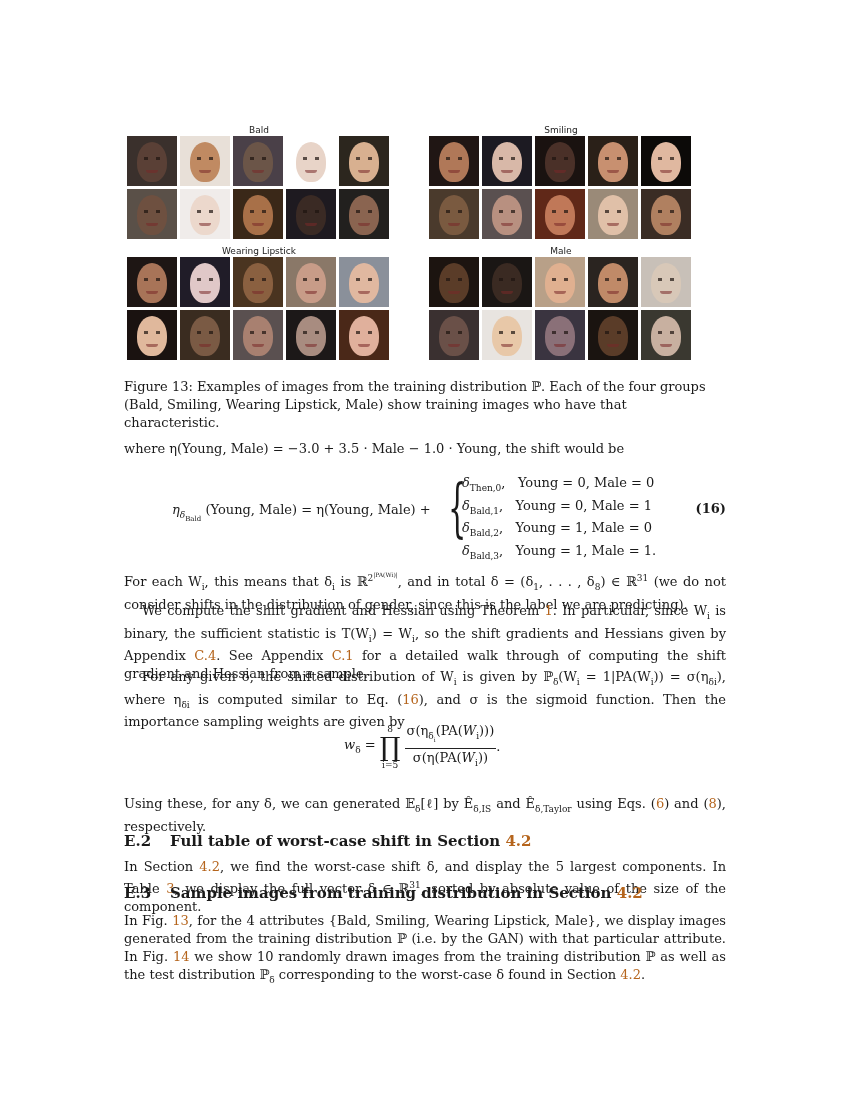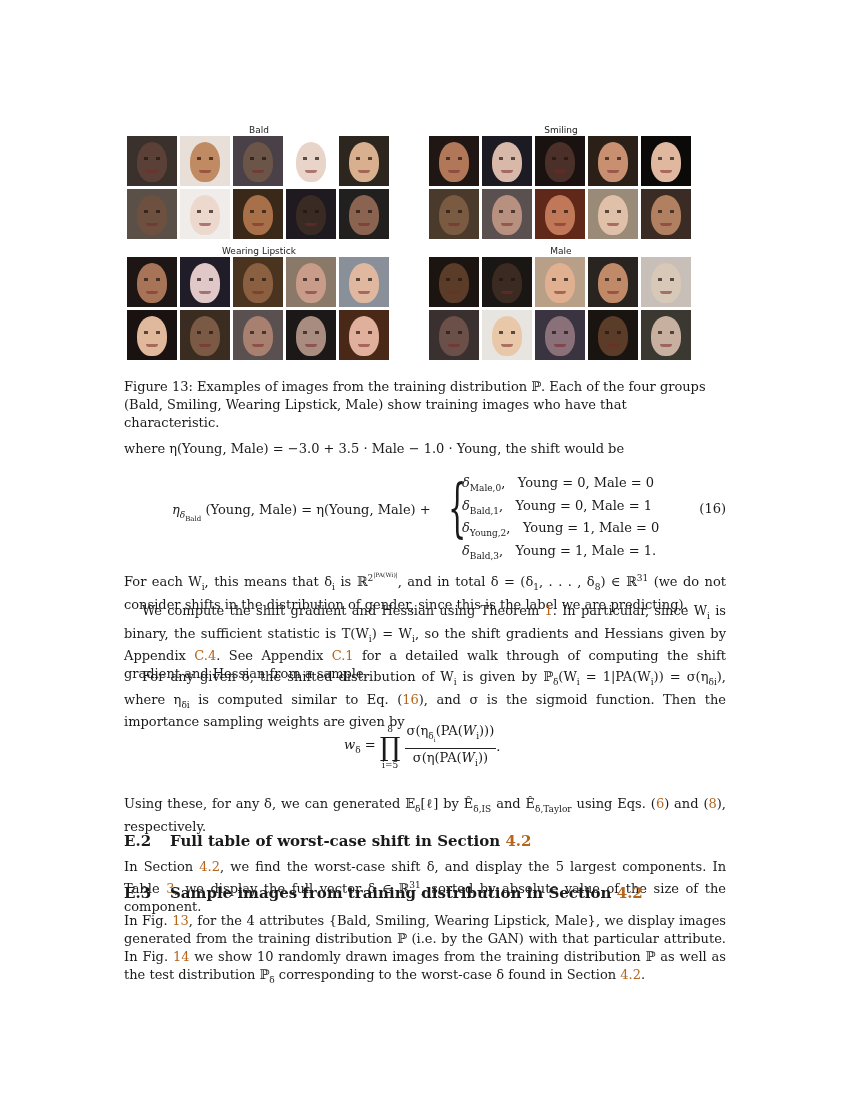--- a/index.html
+++ b/index.html
@@ -18,21 +18,21 @@
   .face .eyes { position: absolute; left: 17px; top: 21px; width: 16px; height: 3px;
                 border-left: 4px solid rgba(30,20,15,0.7); border-right: 4px solid rgba(30,20,15,0.7);
                 box-sizing: border-box; }
   .face .mouth { position: absolute; left: 19px; top: 34px; width: 12px; height: 3px;
                  border-radius: 0 0 6px 6px; background: rgba(120,40,40,0.55); }
   .caption { position: absolute; left: 124px; top: 378px; width: 602px; font-size: 13px; line-height: 18px; }
   .p { position: absolute; left: 124px; width: 602px; font-size: 13px; line-height: 18px; text-align: justify; }
   .indent { text-indent: 18px; }
   .ref { color: #b5651d; }
   .eq { position: absolute; font-size: 13px; line-height: 18px; }
-  .eqnum { position: absolute; right: 124px; font-size: 13px; }
+  .eqnum { position: absolute; right: 124px; font-size: 13px; font-weight: bold; }
   .cases { position: absolute; left: 462px; top: 474px; font-size: 13px; line-height: 18px; }
   .brace { position: absolute; left: 448px; top: 468px; font-size: 64px; line-height: 80px;
            transform: scaleX(0.45); transform-origin: left top; font-weight: 200; }
   .h2 { position: absolute; left: 124px; font-size: 15px; font-weight: bold; }
   .h2 .num { display: inline-block; width: 46px; }
   .pagenum { position: absolute; top: 1005px; left: 0; width: 850px; text-align: center; font-size: 13px; }
   sub, sup { font-size: 9px; }
   .frac { display: inline-block; vertical-align: middle; text-align: center; }
   .frac .num-f { border-bottom: 1px solid #222; padding: 0 2px; display: block; }
   .frac .den-f { display: block; padding: 0 2px; }
@@ -265,23 +265,23 @@
     </div>
   </div>
 
   <div class="caption"><span>Figure 13:</span><span> Examples of images from the training distribution ℙ. Each of the four groups (Bald, Smiling, Wearing Lipstick, Male) show training images who have that characteristic.</span></div>
 
   <div class="p" style="top:440px">where η(Young, Male) = −3.0 + 3.5 · Male − 1.0 · Young, the shift would be</div>
 
   <div class="eq" style="left:172px;top:501px"><i>η</i><sub><i>δ</i><sub style="font-size:7px">Bald</sub></sub> <span>(Young, Male) = η(Young, Male) +</span></div>
   <div class="brace">{</div>
   <div class="cases">
-    <div><i>δ</i><sub>Male,0</sub>,&nbsp;&nbsp;&nbsp;<span>Young = 0, Male = 0</span></div>
+    <div><i>δ</i><sub>Then,0</sub>,&nbsp;&nbsp;&nbsp;<span>Young = 0, Male = 0</span></div>
     <div><i>δ</i><sub>Bald,1</sub>,&nbsp;&nbsp;&nbsp;<span>Young = 0, Male = 1</span></div>
-    <div><i>δ</i><sub>Young,2</sub>,&nbsp;&nbsp;&nbsp;<span>Young = 1, Male = 0</span></div>
+    <div><i>δ</i><sub>Bald,2</sub>,&nbsp;&nbsp;&nbsp;<span>Young = 1, Male = 0</span></div>
     <div><i>δ</i><sub>Bald,3</sub>,&nbsp;&nbsp;&nbsp;<span>Young = 1, Male = 1.</span></div>
   </div>
   <div class="eqnum" style="top:501px">(16)</div>
 
   <div class="p" style="top:566px"><span>For each W</span><sub>i</sub><span>, this means that δ</span><sub>i</sub><span> is ℝ</span><sup><span>2</span><sup style="font-size:6px"><span>|PA(W</span><span>i</span><span>)|</span></sup></sup><span>, and in total δ = (δ</span><sub>1</sub><span>, . . . , δ</span><sub>8</sub><span>) ∈ ℝ</span><sup>31</sup><span> (we do not consider shifts in the distribution of gender, since this is the label we are predicting).</span></div>
 
   <div class="p indent" style="top:602px"><span>We compute the shift gradient and Hessian using Theorem </span><span class="ref">1</span><span>. In particular, since W</span><sub>i</sub><span> is binary, the sufficient statistic is T(W</span><sub>i</sub><span>) = W</span><sub>i</sub><span>, so the shift gradients and Hessians given by Appendix </span><span class="ref">C.4</span><span>. See Appendix </span><span class="ref">C.1</span><span> for a detailed walk through of computing the shift gradient and Hessian from a sample.</span></div>
 
   <div class="p indent" style="top:668px"><span>For any given δ, the shifted distribution of W</span><sub>i</sub><span> is given by ℙ</span><sub>δ</sub><span>(W</span><sub>i</sub><span> = 1|PA(W</span><sub>i</sub><span>)) = σ(η</span><sub>δi</sub><span>), where η</span><sub>δi</sub><span> is computed similar to Eq. (</span><span class="ref">16</span><span>), and σ is the sigmoid function. Then the importance sampling weights are given by</span></div>
 

